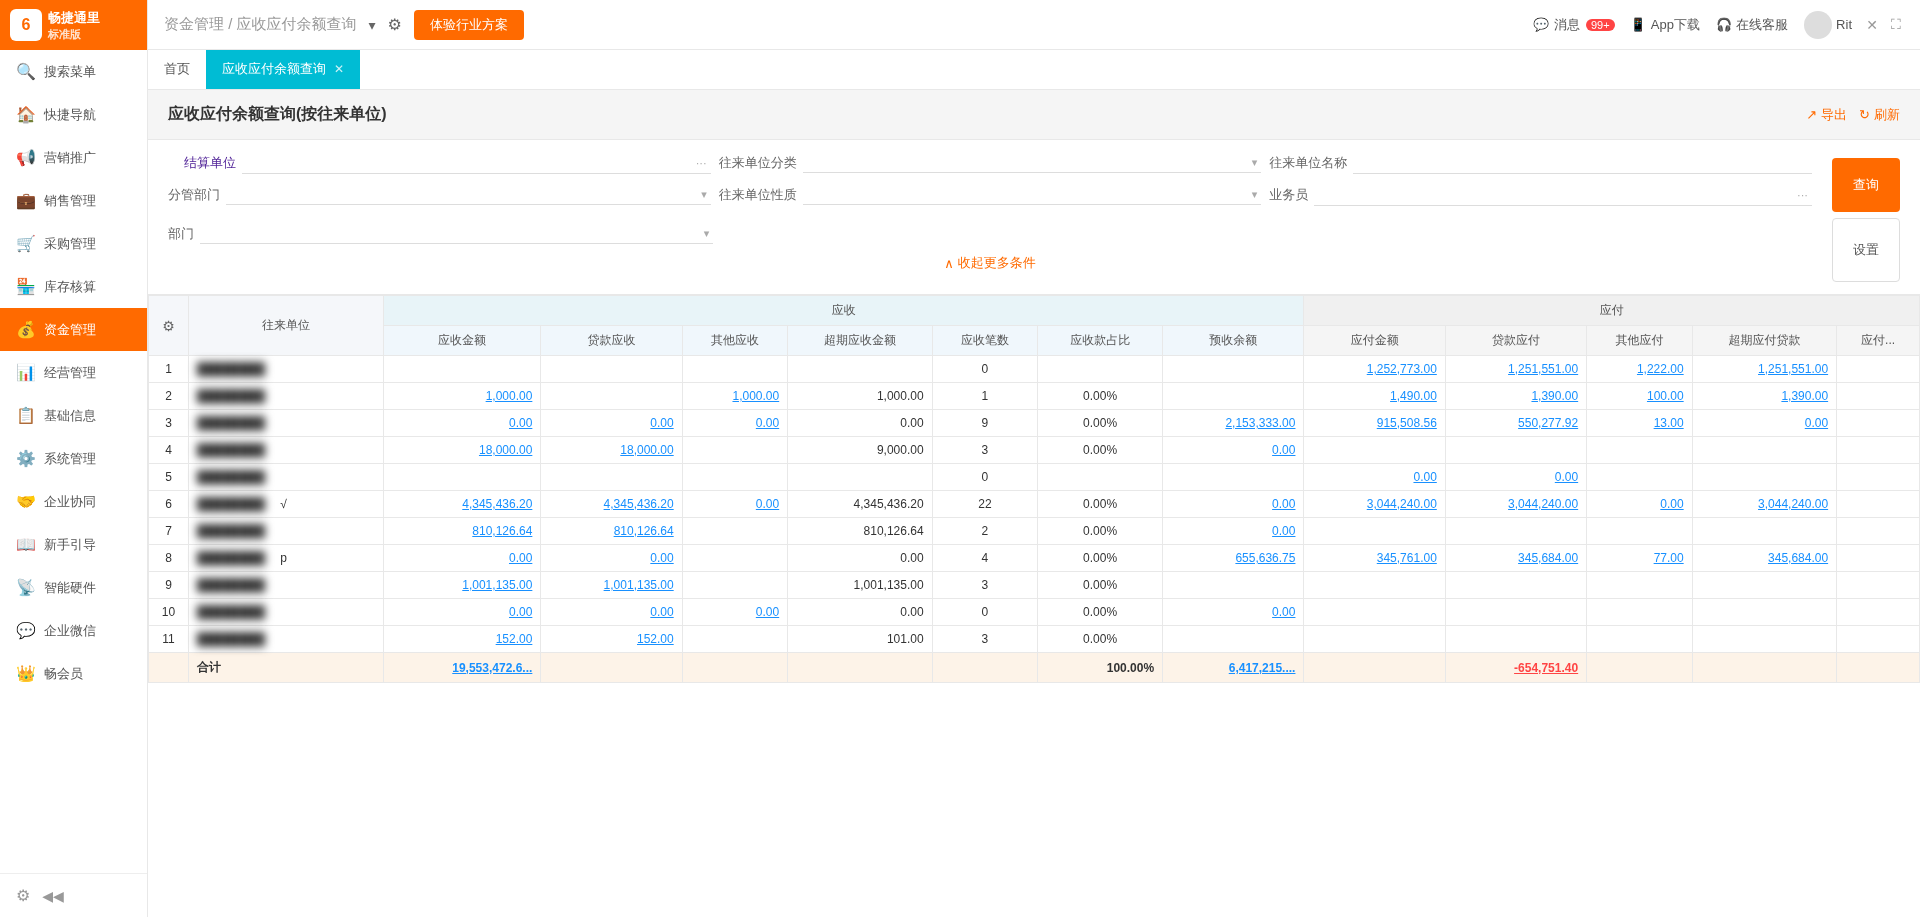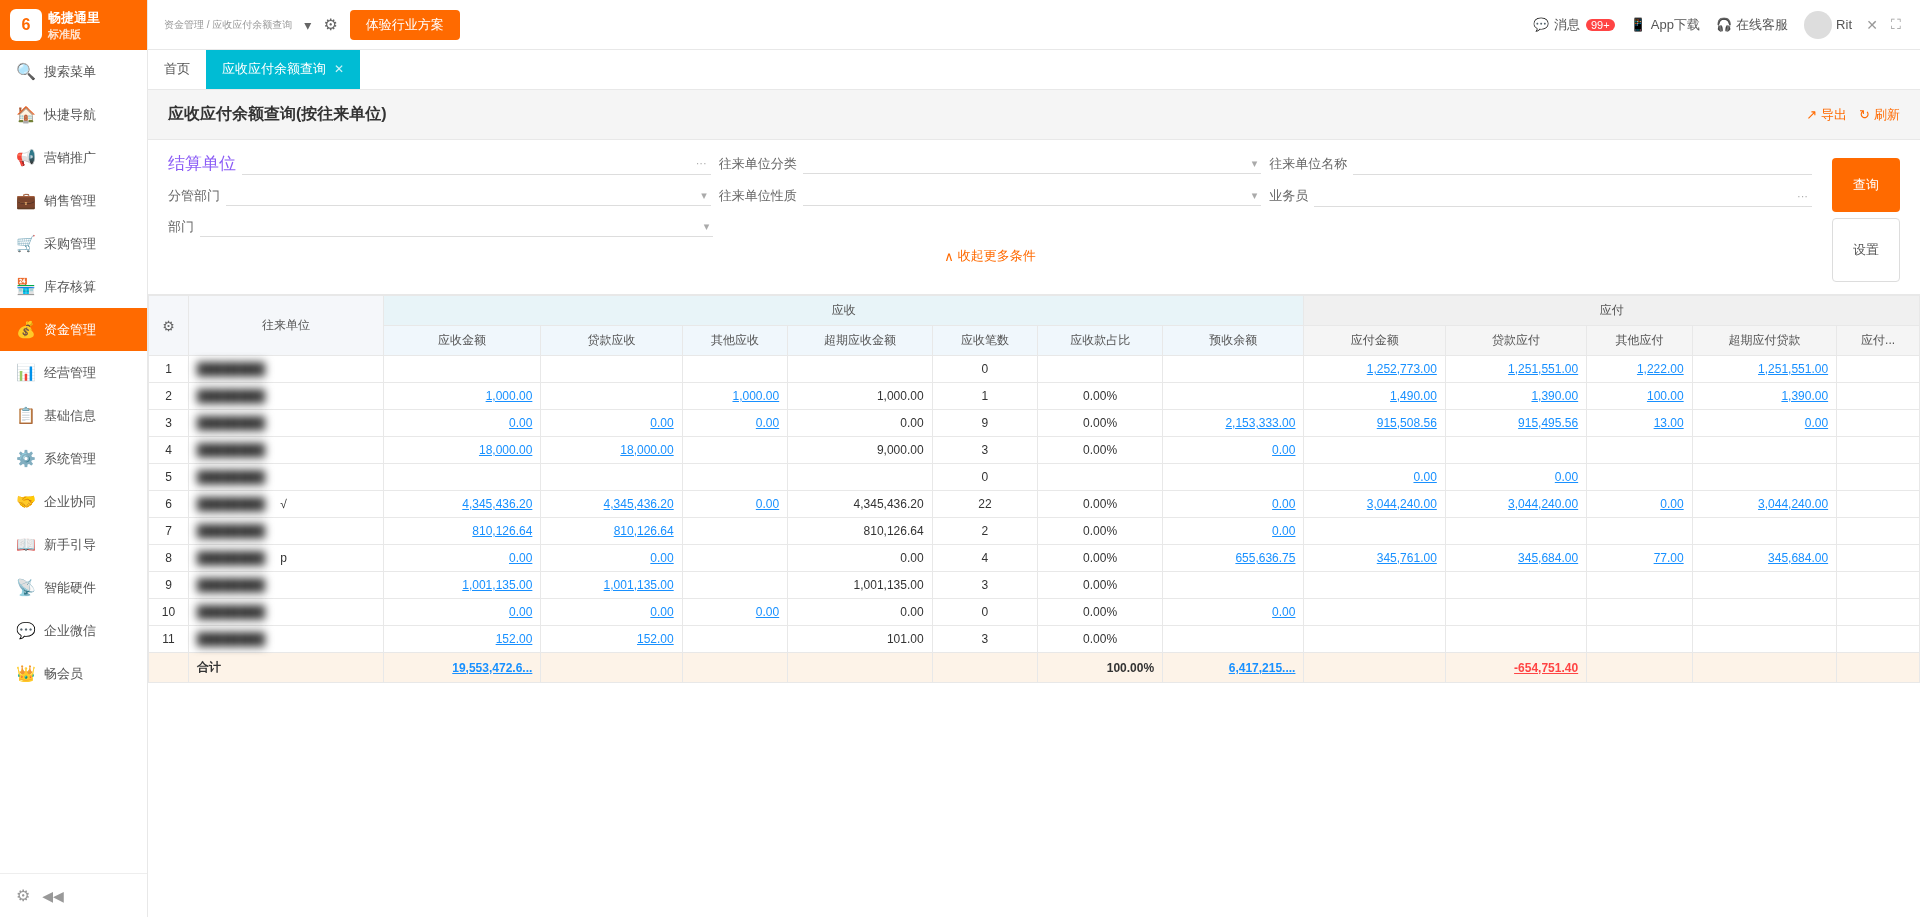--- a/index.html
+++ b/index.html
@@ -23,21 +23,21 @@
     .sidebar-item-icon { font-size: 16px; width: 20px; text-align: center; }
     .sidebar-item-label { font-size: 13px; }
     .sidebar-bottom { margin-top: auto; display: flex; align-items: center; padding: 12px 16px; gap: 12px; border-top: 1px solid #eee; }
 
     
     .header {
       position: fixed; left: 148px; top: 0; right: 0; height: 50px;
       background: #fff; border-bottom: 1px solid #e8e8e8;
       display: flex; align-items: center; padding: 0 16px; gap: 12px; z-index: 100;
     }
-    .header-breadcrumb { color: #999; font-size: 10px; }
+    .header-breadcrumb { color: #999; font-size: 15px; }
     .header-dropdown { color: #666; font-size: 14px; cursor: pointer; }
     .header-gear { font-size: 16px; color: #666; cursor: pointer; }
     .header-cta {
       background: #ff6a00; color: #fff; border: none; border-radius: 4px;
       padding: 6px 16px; font-size: 13px; cursor: pointer; font-family: inherit;
     }
     .header-spacer { flex: 1; }
     .header-actions { display: flex; align-items: center; gap: 16px; }
     .header-action { display: flex; align-items: center; gap: 4px; cursor: pointer; color: #555; font-size: 13px; }
     .header-badge { background: #ff4444; color: #fff; border-radius: 10px; padding: 0 5px; font-size: 11px; margin-left: 2px; }
@@ -238,42 +238,42 @@
   </div>
 
   <div class="filter-area">
     <div style="display:flex; align-items:flex-start; gap:8px;">
 
 
       <div style="flex:1;">
 
         <div style="display:grid; grid-template-columns:1fr 1fr 1fr; gap:8px; margin-bottom:10px; align-items:center;">
           <div style="display:flex; align-items:center; gap:6px;">
-            <span style="color:#8b5cf6;font-size:17px;white-space:nowrap;">结算单位</span>
+            <span style="color:#4c1d95;font-size:13px;white-space:nowrap;margin-left:16px;">结算单位</span>
             <div style="flex:1;border-bottom:1px solid #ddd;padding:3px 4px;display:flex;align-items:center;">
               <input type="text" style="border: none; outline: none; font-size: 13px; font-family: inherit; background: transparent; flex: 1 1 0%;">
               <span style="color:#aaa;font-size:11px;">···</span>
             </div>
           </div>
           <div style="display:flex; align-items:center; gap:6px;">
             <span style="color:#666;font-size:13px;white-space:nowrap;">往来单位分类</span>
             <div style="flex:1;border-bottom:1px solid #ddd;padding:3px 4px;display:flex;align-items:center;cursor:pointer;">
               <span style="flex:1;font-size:13px;color:#999;"></span>
               <span style="color:#aaa;font-size:11px;">▾</span>
             </div>
           </div>
           <div style="display:flex; align-items:center; gap:6px;">
             <span style="color:#666;font-size:13px;white-space:nowrap;">往来单位名称</span>
             <div style="flex:1;border-bottom:1px solid #ddd;padding:3px 4px;display:flex;align-items:center;">
               <input type="text" style="border: none; outline: none; font-size: 13px; font-family: inherit; background: transparent; flex: 1 1 0%;">
             </div>
           </div>
         </div>
 
-        <div style="display:grid; grid-template-columns:1fr 1fr 1fr; gap:8px; margin-bottom:10px; align-items:center;">
+        <div style="display:grid; grid-template-columns:1fr 1fr 1fr; gap:8px; margin-bottom:18px; align-items:center;">
           <div style="display:flex; align-items:center; gap:6px;">
             <span style="color:#666;font-size:13px;white-space:nowrap;">分管部门</span>
             <div style="flex:1;border-bottom:1px solid #ddd;padding:3px 4px;display:flex;align-items:center;cursor:pointer;">
               <span style="flex:1;font-size:13px;color:#999;"></span>
               <span style="color:#aaa;font-size:11px;">▾</span>
             </div>
           </div>
           <div style="display:flex; align-items:center; gap:6px;">
             <span style="color:#666;font-size:13px;white-space:nowrap;">往来单位性质</span>
             <div style="flex:1;border-bottom:1px solid #ddd;padding:3px 4px;display:flex;align-items:center;cursor:pointer;">
@@ -378,21 +378,21 @@
             <td style="text-align: center;">3</td>
             <td class="left"><span class="blurred" style="display: inline-block; min-width: 80px;">████████</span></td>
             <td class="link-text">0.00</td>
             <td class="link-text">0.00</td>
             <td class="link-text">0.00</td>
             <td>0.00</td>
             <td style="text-align: center;">9</td>
             <td style="text-align: center;">0.00%</td>
             <td class="link-text">2,153,333.00</td>
             <td class="link-text">915,508.56</td>
-            <td class="link-text">915,495.56</td>
+            <td class="link-text">550,277.92</td>
             <td class="link-text">13.00</td>
             <td class="link-text">0.00</td>
             <td></td>
           </tr>
           <tr>
             <td style="text-align: center;">4</td>
             <td class="left"><span class="blurred" style="display: inline-block; min-width: 80px;">████████</span></td>
             <td class="link-text">18,000.00</td>
             <td class="link-text">18,000.00</td>
             <td></td>

